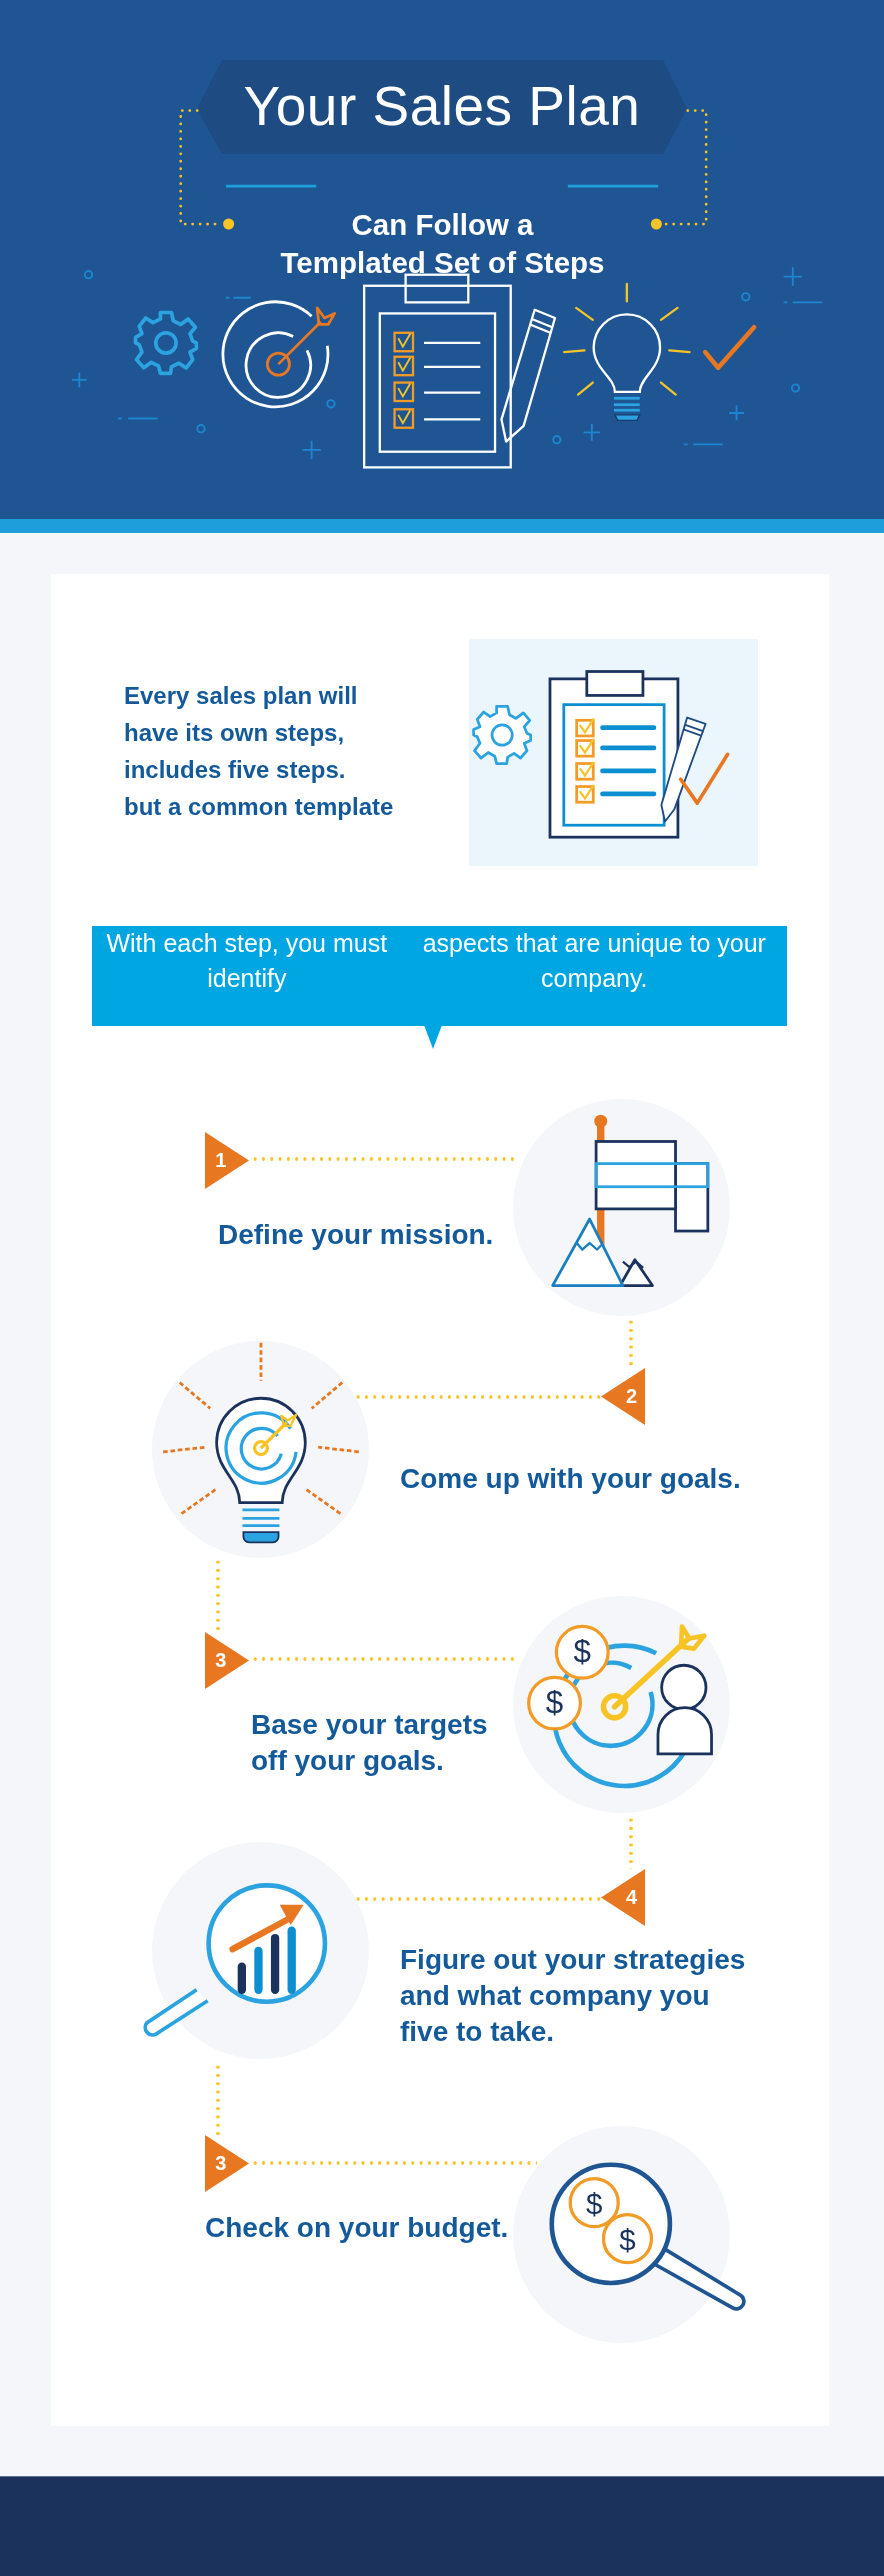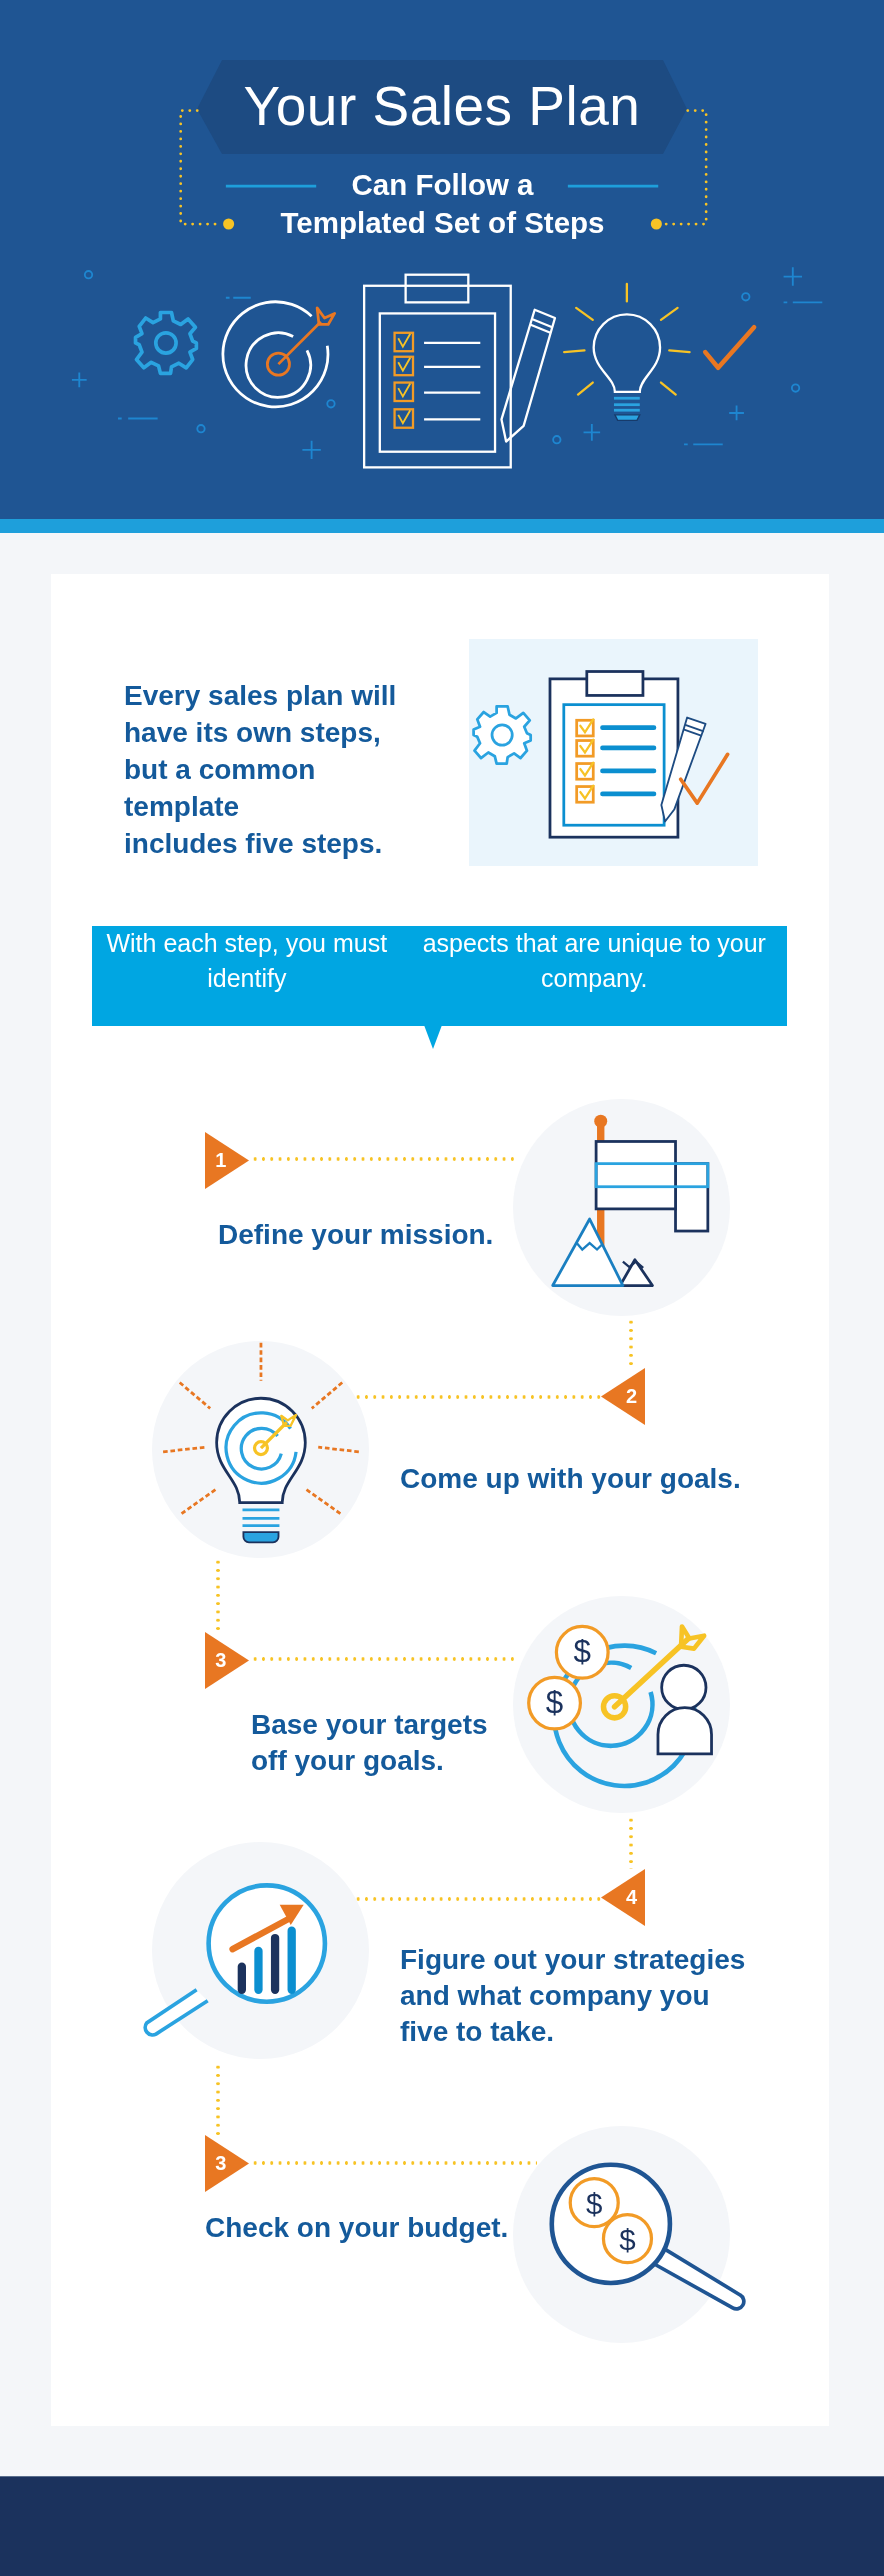--- a/index.html
+++ b/index.html
@@ -9,29 +9,29 @@
   
   .header { position: absolute; left: 0; top: 0; width: 885px; height: 519px; background: #1f5593; }
   .header-stripe { position: absolute; left: 0; top: 519px; width: 885px; height: 14px; background: #1e9fdb; }
   .title-hex { position: absolute; left: 197px; top: 60px; width: 490px; height: 94px;
     background: #1d4b82;
     clip-path: polygon(25px 0, 466px 0, 490px 49px, 466px 94px, 25px 94px, 0 49px); }
   .title-main { position: absolute; left: 197px; top: 60px; width: 490px; height: 92px;
     display: flex; align-items: center; justify-content: center;
     color: #ffffff; font-size: 55px; font-weight: 300; letter-spacing: 0.5px; }
   .subtitle-line1, .subtitle-line2 { position: absolute; left: 0; width: 885px; text-align: center;
-    color: #ffffff; font-weight: 700; font-size: 29.5px; }
+    color: #ffffff; font-weight: 700; font-size: 29.5px; margin-top: 40px; }
   .subtitle-line1 { top: 168px; }
   .subtitle-line2 { top: 206px; }
   .header-svg { position: absolute; left: 0; top: 0; width: 885px; height: 519px; pointer-events: none; }
 
   
   .card { position: absolute; left: 51px; top: 574px; width: 778px; height: 1852px; background: #ffffff; }
   .intro-text { position: absolute; left: 124px; top: 677px; width: 313px;
-    color: #145a9b; font-size: 28px; font-weight: 700; line-height: 37px; }
+    color: #145a9b; font-size: 24px; font-weight: 700; line-height: 37px; }
   .intro-text span { display: block; }
   .intro-illus { position: absolute; left: 469px; top: 639px; width: 289px; height: 227px; background: #eaf5fc; }
 
   .callout { position: absolute; left: 92px; top: 926px; width: 695px; height: 100px; background: #00a6e2;
     color: #ffffff; font-size: 25px; font-weight: 400; text-align: center;
     display: flex; flex-direction: row; justify-content: center; line-height: 35px; }
   .callout-pointer { position: absolute; left: 424px; top: 1025px; width: 0; height: 0;
     border-left: 9.2px solid transparent; border-right: 9.2px solid transparent; border-top: 24px solid #00a6e2; }
 
   .step-circle { position: absolute; width: 217px; height: 217px; border-radius: 50%; background: #f4f6f9; }
@@ -156,22 +156,22 @@
   <path d="M765 382 L779 399 L818 355" fill="none" stroke="#e87722" stroke-width="5" stroke-linecap="round" stroke-linejoin="round"></path>
 </svg>
 
 <div class="header-stripe"></div>
 
 <div class="card"></div>
 
 <div class="intro-text">
   <span>Every sales plan will</span>
   <span>have its own steps,</span>
+  <span>includes five steps.</span>
   <span>but a common template</span>
-  <span>includes five steps.</span>
 </div>
 
 <div class="intro-illus">
   <svg width="289" height="227" viewBox="0 0 314 246">
 
     <g transform="translate(36 104)" fill="none" stroke="#2aa3e0" stroke-width="3" stroke-linejoin="round">
       <path d="M-6,-31 L6,-31 L8,-22 L15,-18 L23,-24 L30,-16 L24,-9 L27,-2 L31,0 L31,6 L24,9 L27,17 L20,25 L13,20 L6,24 L5,31 L-6,31 L-8,23 L-15,19 L-23,25 L-30,17 L-24,9 L-27,2 L-31,0 L-31,-6 L-24,-9 L-27,-17 L-20,-25 L-13,-20 L-6,-24 Z" fill="#ffffff"></path>
       <circle r="11"></circle>
     </g>
 

